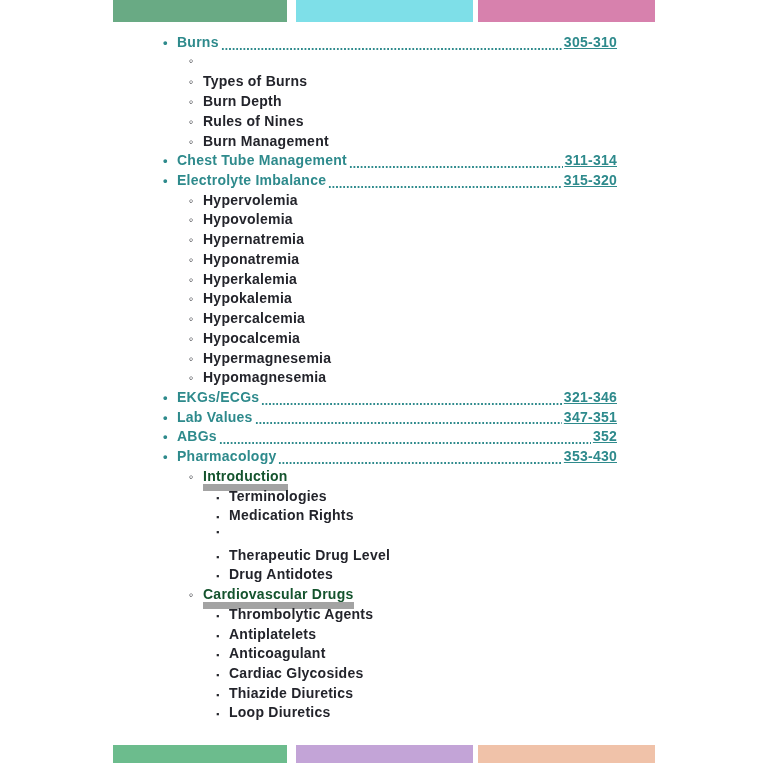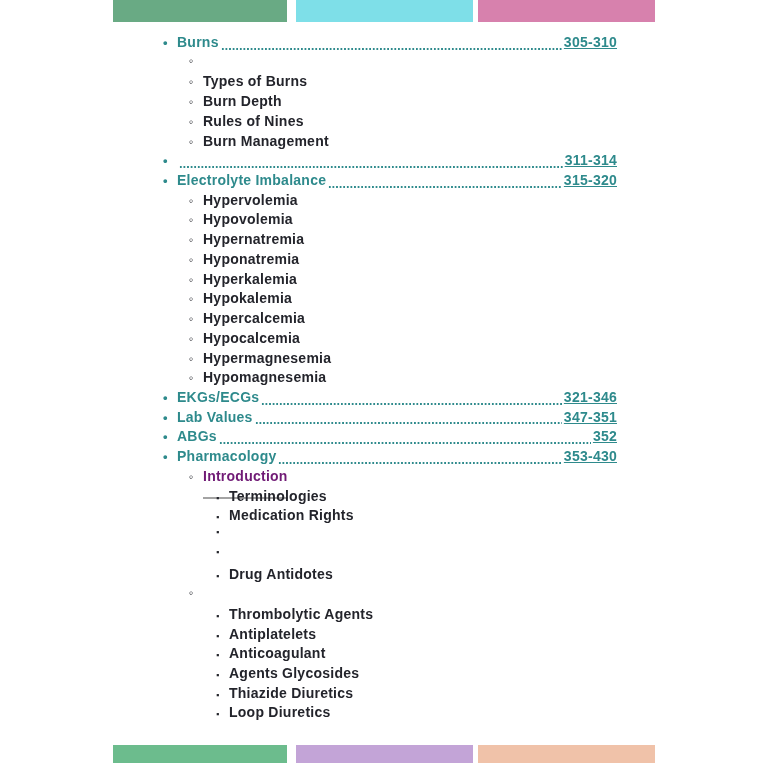--- a/index.html
+++ b/index.html
@@ -34,23 +34,23 @@
     white-space: nowrap;
   }
   .row.lvl2 { padding-left: 26px; }
   .row.lvl3 { padding-left: 53px; }
   .bullet { flex: none; width: 14px; }
   .lvl1 .bullet { font-size: 13px; }
   .lvl2 .bullet { font-size: 12.5px; }
   .lvl3 .bullet { font-size: 9px; width: 13px; }
   .row.section, .row.section .bullet, .row.section .pages { color: #2e8a8c; }
   .row.link .label {
-    color: #701a75;
-    border-bottom: 2px solid #a3a3a3;
-    padding-bottom: 13px;
+    color: #14532d;
+    border-bottom: 7px solid #a3a3a3;
+    padding-bottom: 0px;
   }
   .leader {
     flex: 1;
     align-self: flex-end;
     height: 2px;
     margin: 0 2px 4px 2px;
     background-image: radial-gradient(circle, #2e8a8c 1px, rgba(0,0,0,0) 1.1px);
     background-size: 3.6px 2px;
     background-repeat: repeat-x;
     background-position: left center;
@@ -87,20 +87,21 @@
     <div class="row lvl2">
       <span class="bullet">◦</span>
       <span class="label">Rules of Nines</span>
     </div>
     <div class="row lvl2">
       <span class="bullet">◦</span>
       <span class="label">Burn Management</span>
     </div>
     <div class="row lvl1 section">
       <span class="bullet">•</span>
+      <span class="label">Chest Tube Management</span>
       <span class="leader"></span>
       <span class="pages">311-314</span>
     </div>
     <div class="row lvl1 section">
       <span class="bullet">•</span>
       <span class="label">Electrolyte Imbalance</span>
       <span class="leader"></span>
       <span class="pages">315-320</span>
     </div>
     <div class="row lvl2">
@@ -177,43 +178,45 @@
     </div>
     <div class="row lvl3">
       <span class="bullet">▪</span>
       <span class="label">Medication Rights</span>
     </div>
     <div class="row lvl3">
       <span class="bullet">▪</span>
     </div>
     <div class="row lvl3">
       <span class="bullet">▪</span>
+      <span class="label">Therapeutic Drug Level</span>
     </div>
     <div class="row lvl3">
       <span class="bullet">▪</span>
       <span class="label">Drug Antidotes</span>
     </div>
     <div class="row lvl2 link">
       <span class="bullet">◦</span>
+      <span class="label">Cardiovascular Drugs</span>
     </div>
     <div class="row lvl3">
       <span class="bullet">▪</span>
       <span class="label">Thrombolytic Agents</span>
     </div>
     <div class="row lvl3">
       <span class="bullet">▪</span>
       <span class="label">Antiplatelets</span>
     </div>
     <div class="row lvl3">
       <span class="bullet">▪</span>
       <span class="label">Anticoagulant</span>
     </div>
     <div class="row lvl3">
       <span class="bullet">▪</span>
-      <span class="label">Agents Glycosides</span>
+      <span class="label">Cardiac Glycosides</span>
     </div>
     <div class="row lvl3">
       <span class="bullet">▪</span>
       <span class="label">Thiazide Diuretics</span>
     </div>
     <div class="row lvl3">
       <span class="bullet">▪</span>
       <span class="label">Loop Diuretics</span>
     </div>
   </div>

